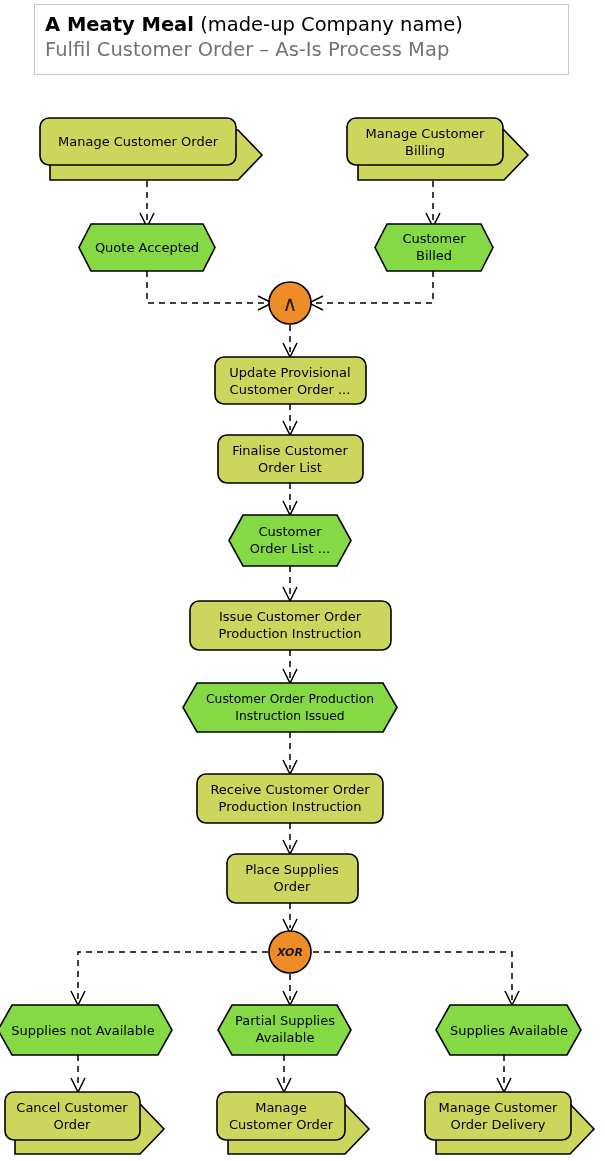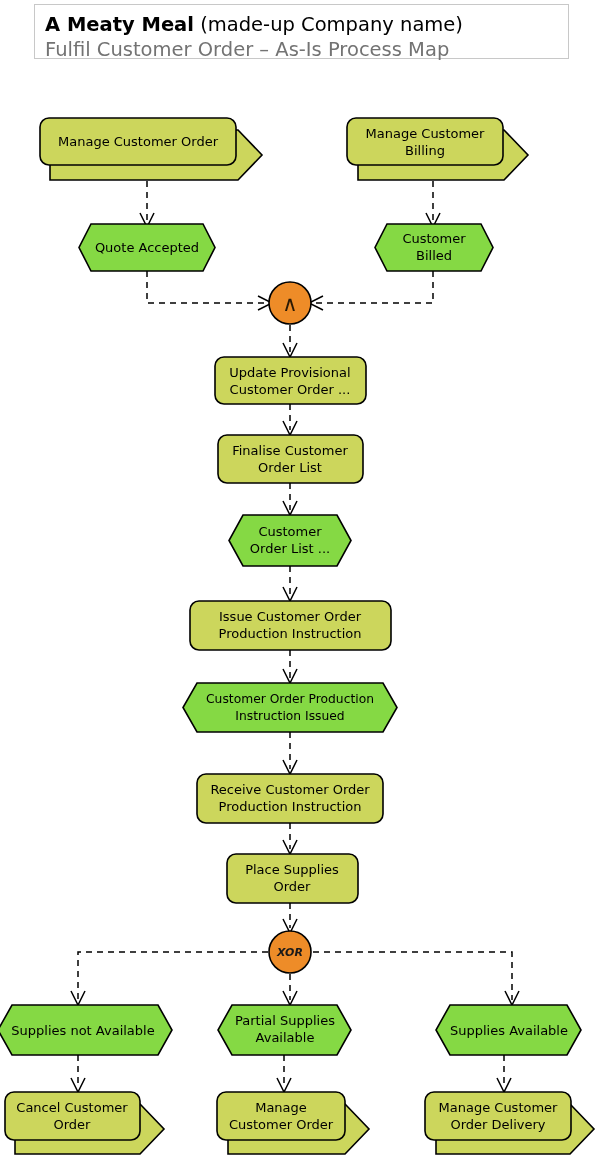--- a/index.html
+++ b/index.html
@@ -15,21 +15,21 @@
     overflow: hidden;
     font-family: "DejaVu Sans", sans-serif;
   }
 
   
   #title-block {
     position: absolute;
     left: 34px;
     top: 4px;
     width: 535px;
-    height: 55px;
+    height: 71px;
     border: 1px solid #c8c8c8;
     background: #ffffff;
     box-sizing: border-box;
     padding: 7px 0 16px 10px;
   }
   #title-line-1 {
     font-size: 19.5px;
     line-height: 25px;
     color: #000000;
     white-space: nowrap;

